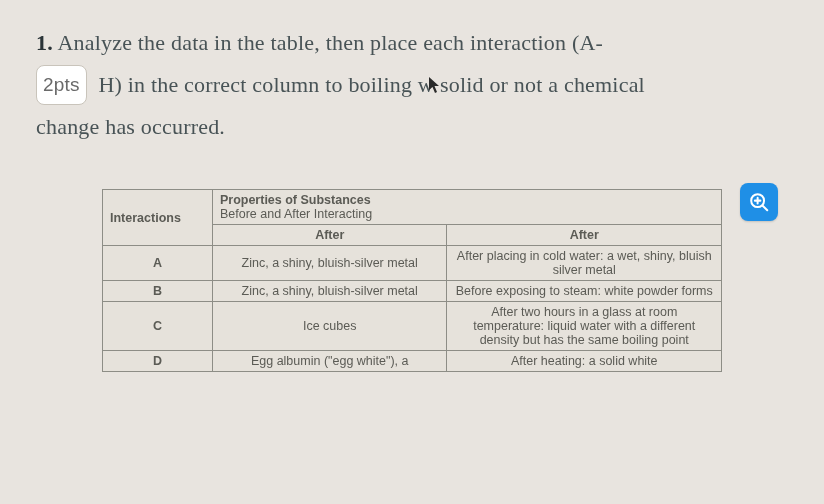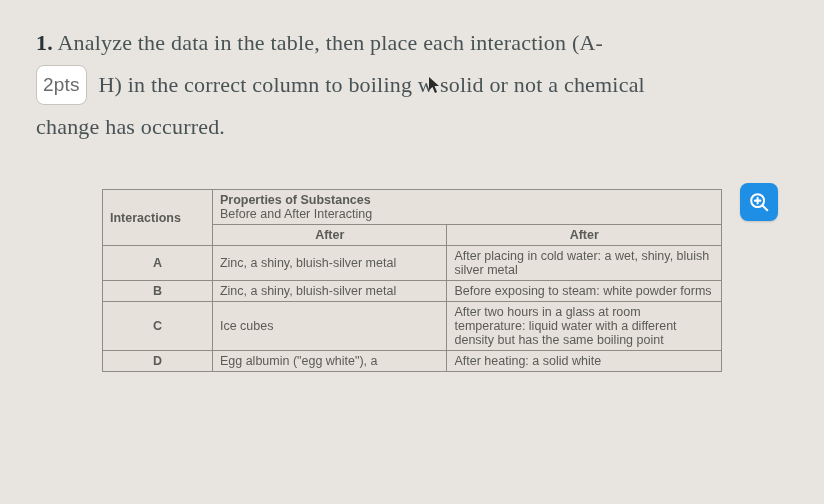--- a/index.html
+++ b/index.html
@@ -54,21 +54,21 @@
       border-collapse: collapse;
       width: 100%;
       background: #e6e2db;
       font-family: Arial, sans-serif;
       font-size: 12.5px;
       color: #5b5b55;
     }
     td, th {
       border: 1px solid #8d8d86;
       padding: 3px 7px;
-      text-align: left;
+      text-align: center;
       vertical-align: middle;
     }
     th { font-weight: bold; text-align: left; }
     .row-head { text-align: center; font-weight: bold; width: 110px; }
     .col-int { width: 110px; }
     .col-before { width: 235px; }
     .col-after { width: 275px; }
     .sup-header td { text-align: center; font-weight: bold; }
     .zoom-btn {
       position: absolute;

